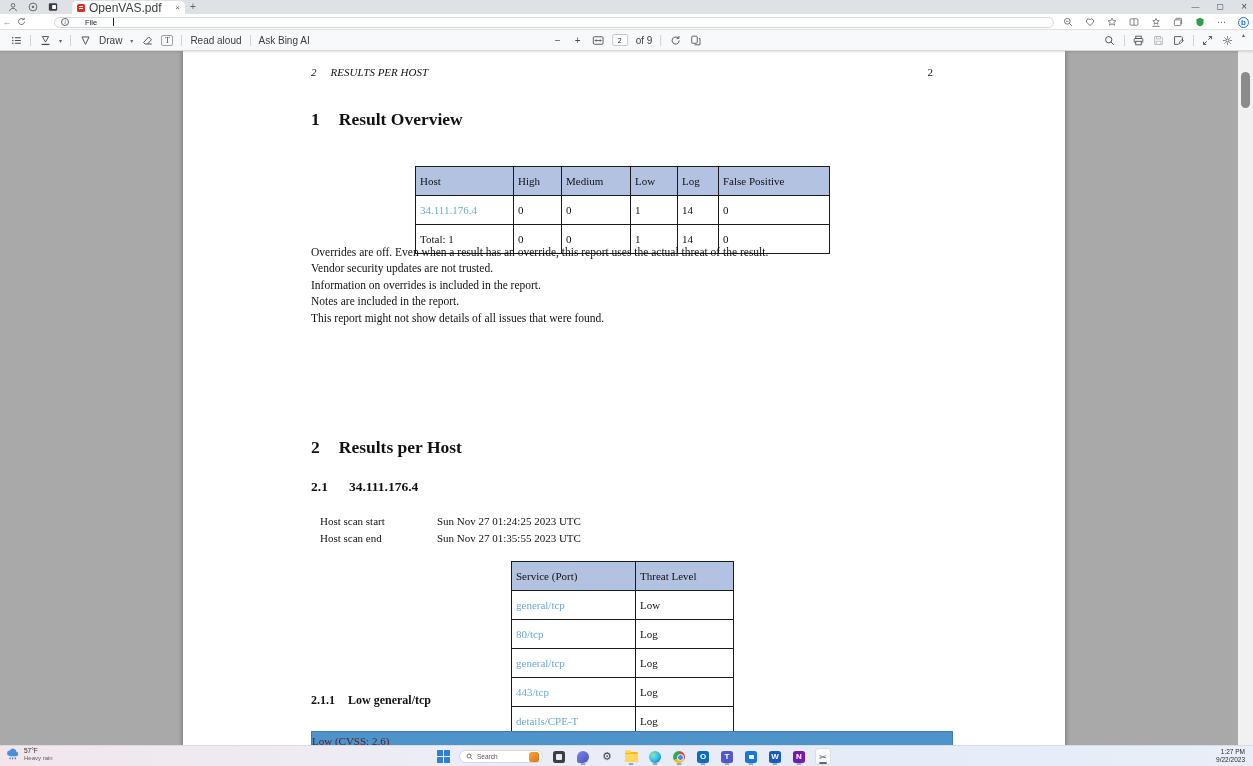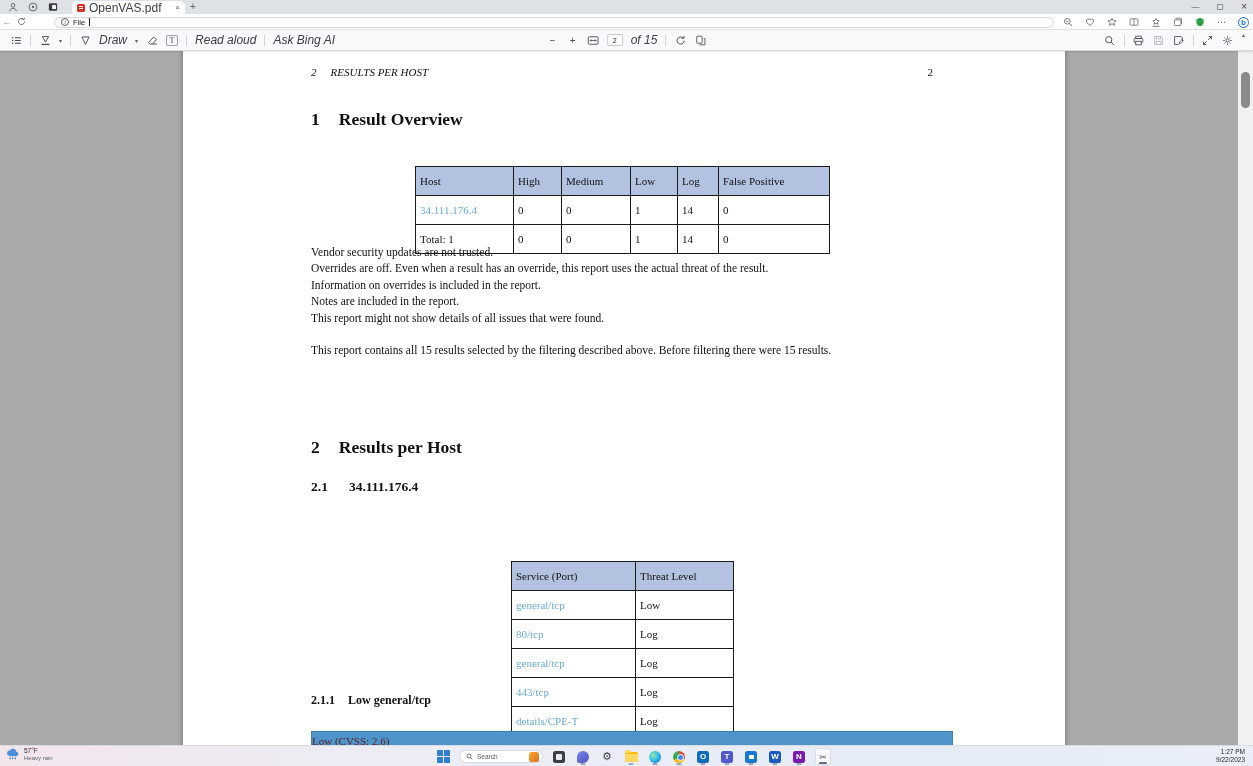--- a/index.html
+++ b/index.html
@@ -17,37 +17,37 @@
   .tab-title { font-size:12px; color:#3c4043; white-space:nowrap; overflow:hidden; flex:1; }
   .tab-close { font-size:8px; color:#5f6368; line-height:1; cursor:default; }
   .newtab { position:absolute; left:190px; top:1px; font-size:10px; color:#5f6368; }
   .win-controls { position:absolute; right:6px; top:0; display:flex; gap:17px; align-items:center; height:14px; color:#444; }
   .win-controls span { font-size:8px; line-height:1; }
 
   
   .addressrow { position:absolute; left:0; top:14px; width:100%; height:16px; background:#ffffff; display:flex; align-items:center; border-bottom:1px solid #e3e3e3; }
   .nav-btn { width:14px; display:flex; justify-content:center; color:#8f9399; font-size:9px; }
   .nav-btn.refresh { color:#5f6368; }
-  .omnibox { position:absolute; left:54px; top:2.5px; width:1000px; height:11px; border:1px solid #d5d9dd; background:#fdfdfd; border-radius:6px; display:flex; align-items:center; padding:0 6px; gap:4px; }
+  .omnibox { position:absolute; left:54px; top:2.5px; width:1000px; height:11px; border:1px solid #d5d9dd; background:#fdfdfd; border-radius:6px; display:flex; align-items:center; padding:0 6px; gap:16px; }
   .omnibox .info { width:8px; height:8px; border:1px solid #5f6368; border-radius:50%; font-size:6px; color:#5f6368; display:flex; align-items:center; justify-content:center; font-style:italic; font-family:"Liberation Serif",serif; }
   .omnibox .scheme { font-size:7.5px; color:#202124; }
   .caret { width:1px; height:8px; background:#202124; }
   .addr-icons { position:absolute; right:4px; top:0; height:16px; display:flex; align-items:center; gap:11px; color:#5f6368; }
   .addr-icons .icon { width:11px; height:11px; display:flex; align-items:center; justify-content:center; }
   .bing-b { width:11px; height:11px; border-radius:50%; border:1px solid #1a73e8; color:#1a73e8; font-weight:bold; font-size:8px; display:flex; align-items:center; justify-content:center; background:#fff; }
 
   
   .pdftoolbar { position:absolute; left:0; top:30px; width:100%; height:21px; background:#f8f9fa; border-bottom:1px solid #d9d9d9; box-shadow:0 1px 2px rgba(0,0,0,.12); display:flex; align-items:center; z-index:5; }
   .ptb-group { display:flex; align-items:center; gap:8px; }
   .ptb-left { position:absolute; left:10px; top:0; height:20px; }
   .ptb-center { position:absolute; left:50%; transform:translateX(-50%); top:0; height:20px; }
   .ptb-right { position:absolute; right:8px; top:0; height:20px; }
   .ptb-sep { width:1px; height:11px; background:#d0d3d6; }
   .ptb-ic { width:12px; height:12px; display:flex; align-items:center; justify-content:center; color:#4a4d51; }
-  .ptb-label { font-size:12px; color:#3c4043; white-space:nowrap;font-style:italic; }
+  .ptb-label { font-size:10px; color:#3c4043; white-space:nowrap; }
   .chev { font-size:6px; color:#5f6368; }
   .pagebox { width:16px; height:12px; border:1px solid #c6c9cc; background:#fff; border-radius:2px; font-size:7px; color:#202124; display:flex; align-items:center; justify-content:center; }
   .t-btn { border:1px solid #9aa0a6; color:#4a4d51; font-size:8px; width:12px; height:11px; display:flex; align-items:center; justify-content:center; border-radius:2px; font-family:"Liberation Serif",serif; }
   .dim { color:#b4b8bc; }
 
   
   .viewer { position:absolute; left:0; top:51px; width:1253px; height:694px; background:#a9a9a9; overflow:hidden; }
   .scrollbar { position:absolute; right:0; top:0; width:15px; height:694px; background:#f1f1f1; }
   .scroll-thumb { position:absolute; left:3px; top:21px; width:9px; height:36px; background:#8a8a8a; border-radius:5px; }
   .page { position:absolute; left:183px; top:0; width:882px; height:760px; background:#ffffff; box-shadow:0 0 5px rgba(0,0,0,.4); font-family:"Liberation Serif","DejaVu Serif",serif; color:#111; }
@@ -264,21 +264,21 @@
     <div class="ptb-group ptb-center">
       <span class="ptb-ic" style="font-size:10px;">−</span>
       <span class="ptb-ic" style="font-size:10px;">+</span>
       <span class="ptb-ic">
         <svg width="12" height="11" viewBox="0 0 16 14">
             <rect x="1.5" y="2" width="13" height="10" rx="1.5" fill="none" stroke="currentColor" stroke-width="1.2"></rect>
             <path d="M4 7h8M5.5 5.5 4 7l1.5 1.5M10.5 5.5 12 7l-1.5 1.5" fill="none" stroke="currentColor" stroke-width="1.1"></path>
           </svg>
       </span>
       <span class="pagebox">2</span>
-      <span class="ptb-label">of 15</span>
+      <span class="ptb-label">of 9</span>
       <span class="ptb-sep"></span>
       <span class="ptb-ic">
         <svg width="11" height="11" viewBox="0 0 14 14">
             <path d="M11.5 7a4.5 4.5 0 1 1-1.4-3.2" fill="none" stroke="currentColor" stroke-width="1.2"></path>
             <path d="M11.2 1.2v3h-3" fill="none" stroke="currentColor" stroke-width="1.2"></path>
           </svg>
       </span>
       <span class="ptb-ic">
         <svg width="11" height="11" viewBox="0 0 14 14">
             <rect x="2" y="1.5" width="7" height="9" rx="1" fill="none" stroke="currentColor" stroke-width="1.1"></rect>
@@ -377,36 +377,45 @@
           <td>0</td>
           <td>0</td>
           <td>1</td>
           <td>14</td>
           <td>0</td>
         </tr>
       </tbody>
         </table>
 
       <div class="bodytext">
+        <p>Overrides are off. Even when a result has an override, this report uses the actual threat of the result.</p>
         <p>Vendor security updates are not trusted.</p>
-        <p>Overrides are off. Even when a result has an override, this report uses the actual threat of the result.</p>
         <p>Information on overrides is included in the report.</p>
         <p>Notes are included in the report.</p>
         <p>This report might not show details of all issues that were found.</p>
-        <p class="filterpara">This report contains all 15 results selected by the filtering described above.  Before filtering there were 15 results.</p>
       </div>
 
       <div class="h-sec h1" style="top:386px;">
         <span class="num">2</span><span>Results per Host</span>
       </div>
 
       <div class="h-sec h2" style="top:428px;">
         <span class="num">2.1</span><span>34.111.176.4</span>
       </div>
 
+      <div class="scaninfo">
+        <div class="row">
+          <span class="lbl">Host scan start</span>
+          <span>Sun Nov 27 01:24:25 2023 UTC</span>
+        </div>
+        <div class="row">
+          <span class="lbl">Host scan end</span>
+          <span>Sun Nov 27 01:35:55 2023 UTC</span>
+        </div>
+      </div>
 
       <table class="rtab tbl2">
         <colgroup>
             <col style="width:124px">
             <col style="width:98px">
           </colgroup>
         <tbody>
             <tr>
           <th>Service (Port)</th>
           <th>Threat Level</th>

